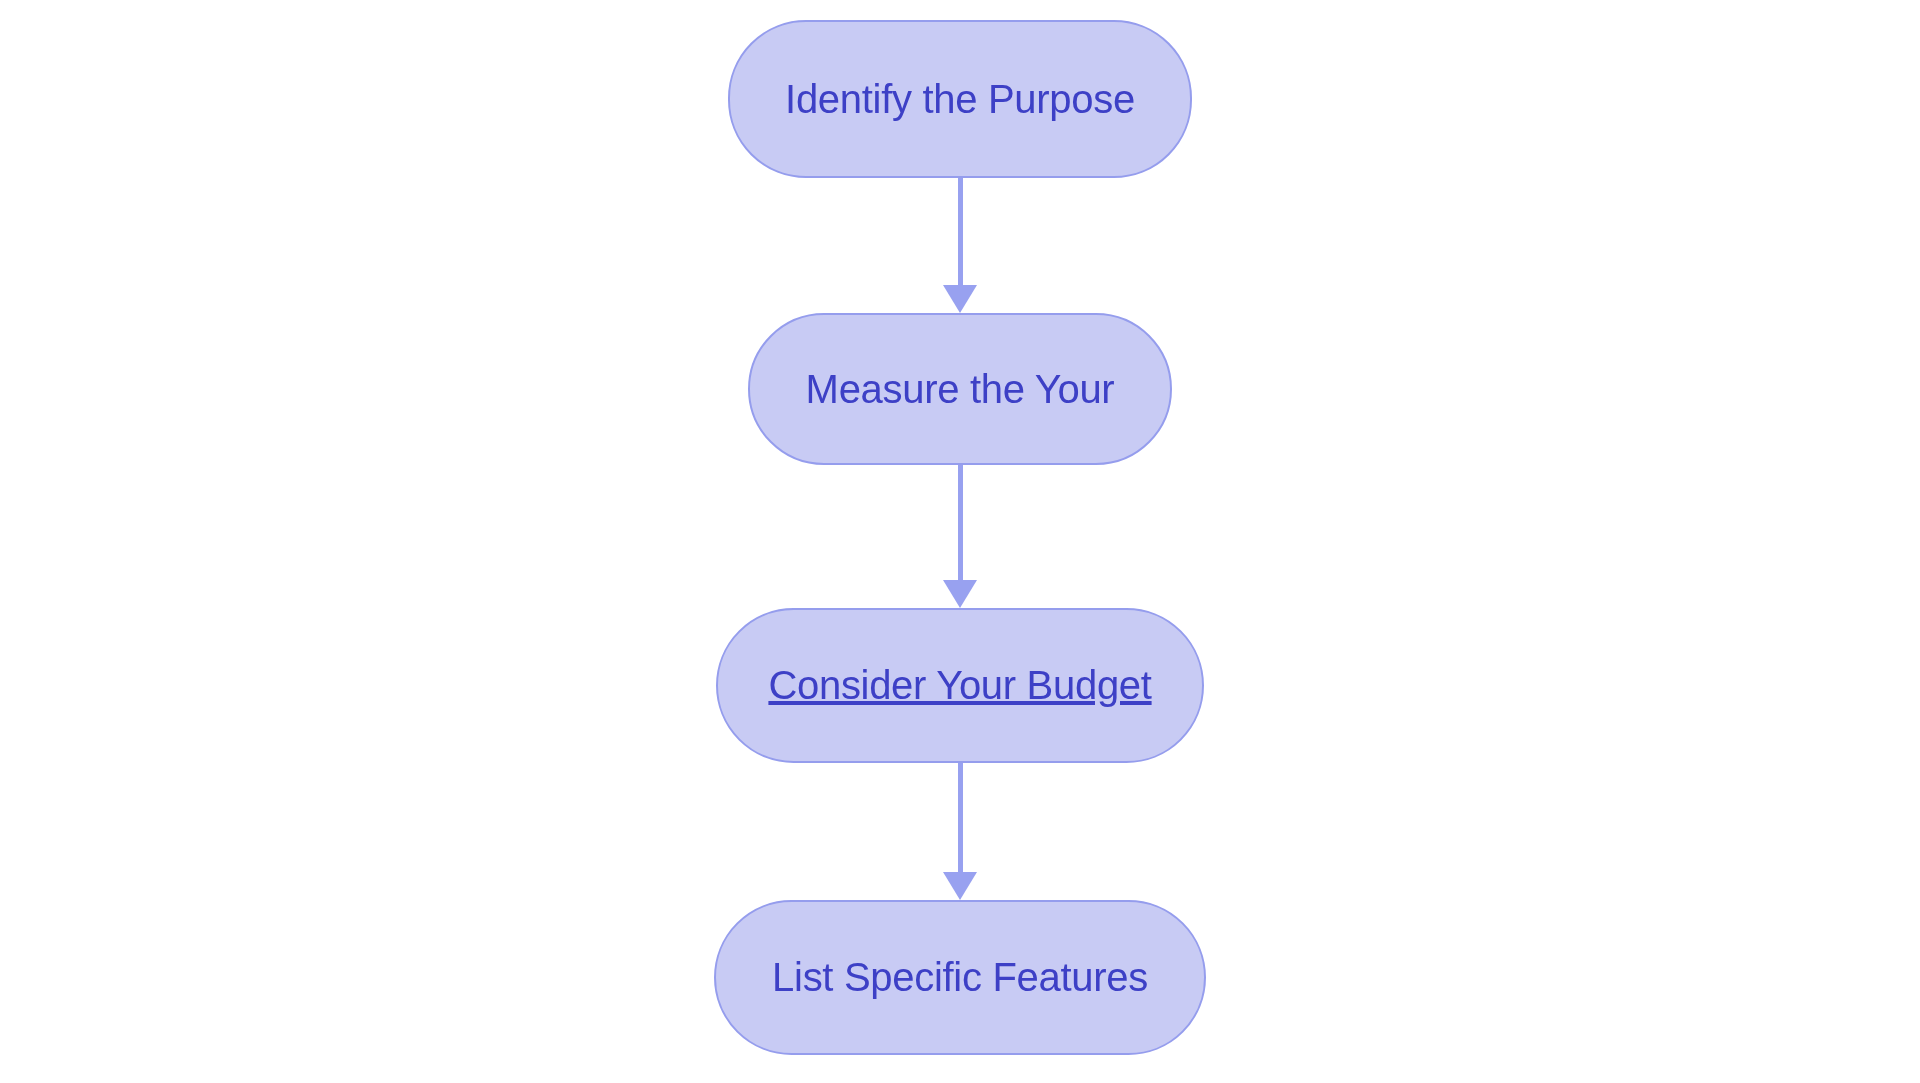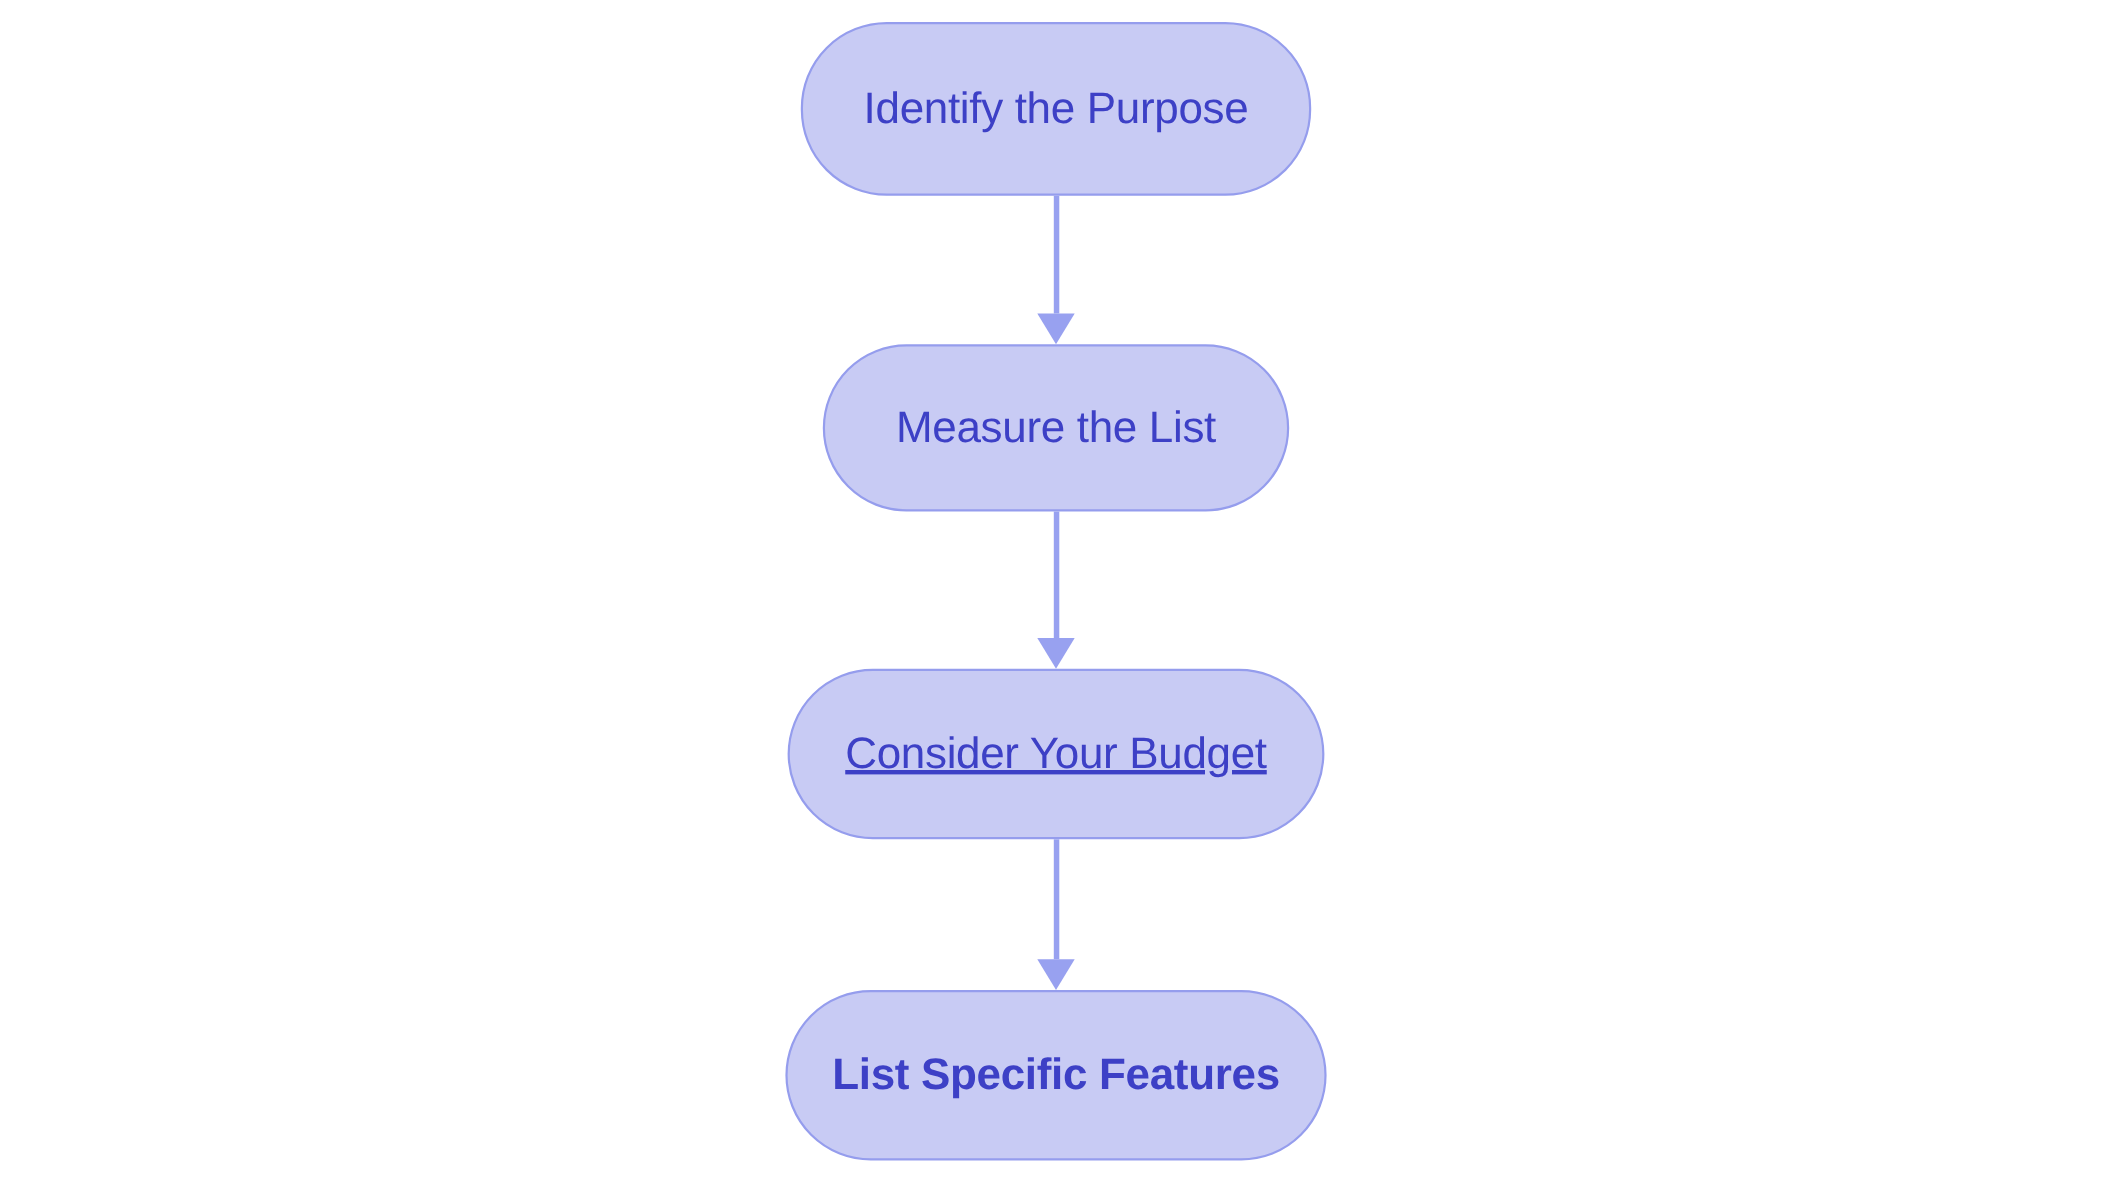--- a/index.html
+++ b/index.html
@@ -32,21 +32,21 @@
     border: 2px solid var(--node-border, #959ded);
     border-radius: 78px;
     color: var(--node-text, #3d40c6);
     font-size: 40px;
     letter-spacing: -0.3px;
     text-align: center;
   }
   .node-1 { width: 464px; height: 158px; }
   .node-2 { width: 424px; height: 152px; }
   .node-3 { width: 488px; height: 155px; text-decoration: underline; }
-  .node-4 { width: 492px; height: 155px; font-weight: bold; }
+  .node-4 { width: 492px; height: 155px; }
   .arrow {
     display: flex;
     flex-direction: column;
     align-items: center;
   }
   .arrow .shaft {
     width: 5px;
     background: var(--arrow, #98a1f0);
   }
   .arrow .head {
@@ -68,21 +68,21 @@
   <div class="node node-1">
     <span>Identify the Purpose</span>
   </div>
 
   <div class="arrow arrow-1">
     <div class="shaft"></div>
     <div class="head"></div>
   </div>
 
   <div class="node node-2">
-    <span>Measure the List</span>
+    <span>Measure the Your</span>
   </div>
 
   <div class="arrow arrow-2">
     <div class="shaft"></div>
     <div class="head"></div>
   </div>
 
   <div class="node node-3">
     <span>Consider Your Budget</span>
   </div>

